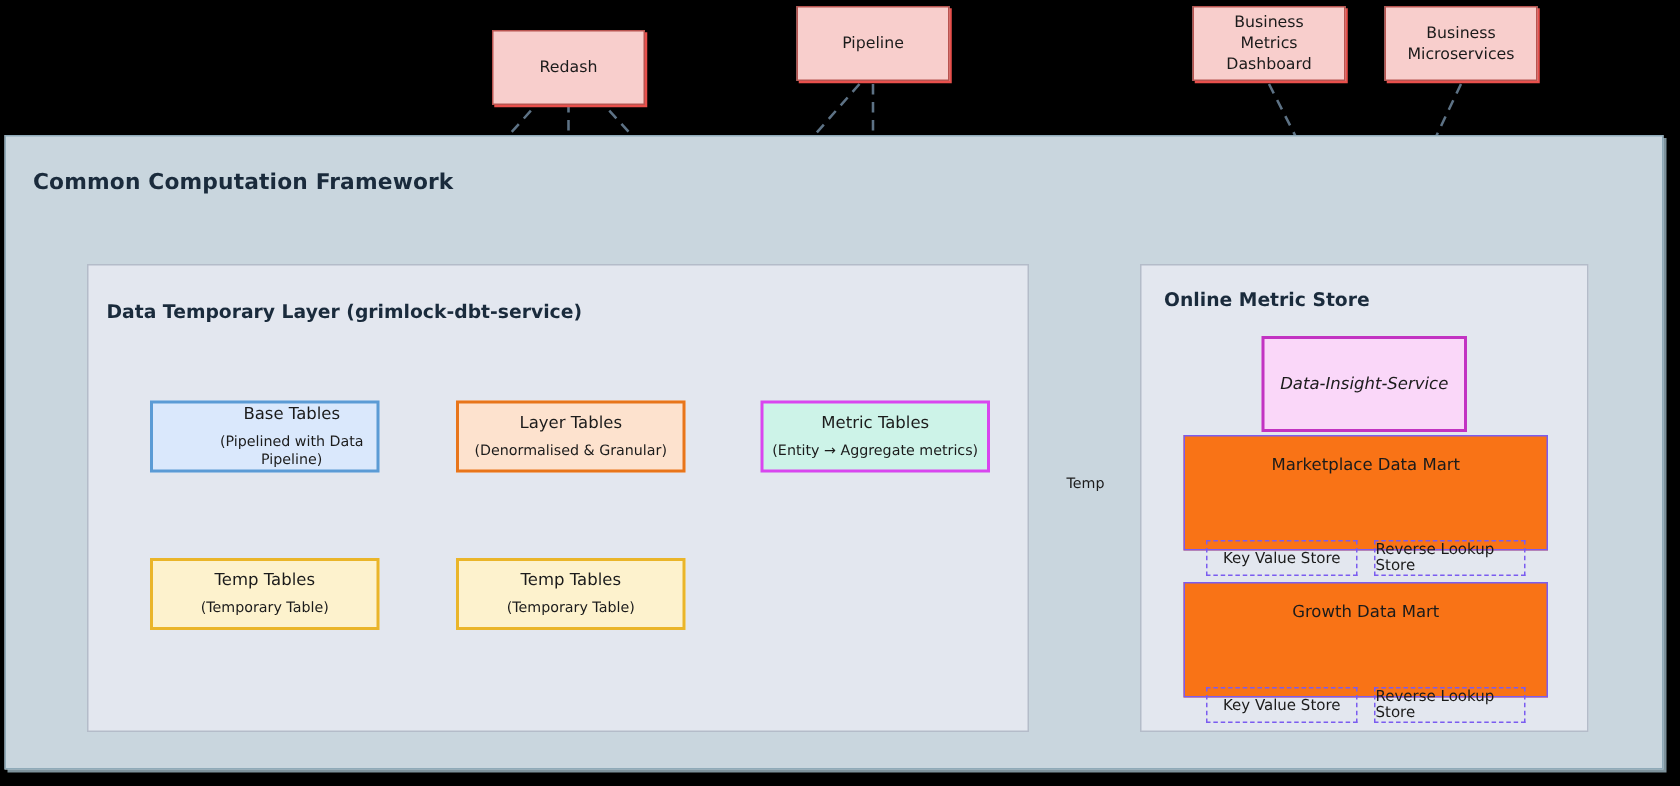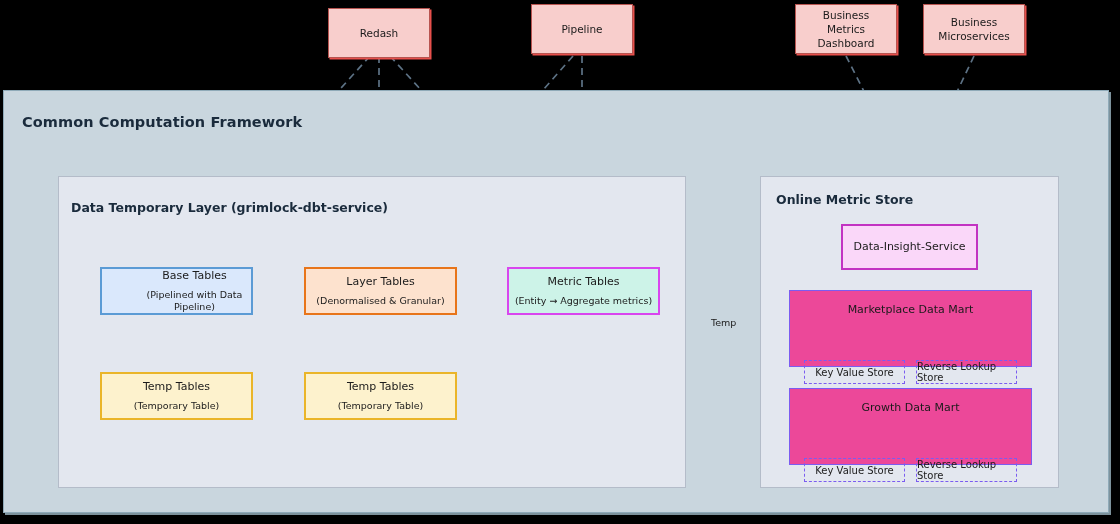--- a/index.html
+++ b/index.html
@@ -76,21 +76,21 @@
     font-weight: bold;
     color: #1a2b3c;
   }
   
   .blue   { background: #dae8fc; border: 2px solid #5b9bd5; }
   .orange { background: #fde2ce; border: 2px solid #e8751a; }
   .teal   { background: #cdf3e8; border: 2px solid #d946ef; }
   .yellow { background: #fdf2cd; border: 2px solid #eab529; }
   .pink   { background: #fad7f9; border: 2px solid #c233c2; }
   .mart {
-    background: #ec4899;
+    background: #f97316;
     border: 1.5px solid #7b5cf0;
   }
   .mart-title {
     position: absolute;
     top: 12px;
     left: 0;
     right: 0;
     text-align: center;
     font-size: 11px;
     color: #1b1b1b;
@@ -164,21 +164,21 @@
       <path d="M456,291 L506,291"></path>
 
       <path d="M250,372 L316,317"></path>
 
       <path d="M455,372 L520,317"></path>
 
       <path d="M686,326 L758,326"></path>
     </g>
   </svg>
 
-  <div class="node src" style="left:328px; top:8px; width:102px; height:50px;">
+  <div class="node src" style="left:328px; top:20px; width:102px; height:50px;">
     <div class="title">Redash</div>
   </div>
 
   <div class="node src" style="left:531px; top:4px; width:102px; height:50px;">
     <div class="title">Pipeline</div>
   </div>
 
   <div class="node src" style="left:795px; top:4px; width:102px; height:50px;">
     <div class="title" style="white-space:pre-line;">Business
 Metrics
@@ -220,21 +220,21 @@
   </div>
 
   <div class="node yellow" style="left:304px; top:372px; width:153px; height:48px;">
     <div class="title">Temp Tables</div>
     <div class="sub">(Temporary Table)</div>
   </div>
 
   <div class="panel" style="left:760px; top:176px; width:299px; height:312px;"></div>
   <div class="panel-title" style="left:776px; top:192px;">Online Metric Store</div>
 
-  <div class="node pink" style="left:841px; top:224px; width:137px; height:46px;">
+  <div class="node pink" style="left:841px; top:224px; width:137px; height:64px;font-style:italic;">
     <div class="title">Data-Insight-Service</div>
   </div>
 
   <div class="mart" style="position:absolute; left:789px; top:290px; width:241px; height:75px;">
     <div class="mart-title">Marketplace Data Mart</div>
     <div class="substore" style="left:14px; top:41px; width:101px; height:24px;">Key Value Store</div>
     <div class="substore" style="left:126px; top:41px; width:101px; height:24px;">Reverse Lookup Store</div>
   </div>
 
   <div class="mart" style="position:absolute; left:789px; top:388px; width:241px; height:75px;">

